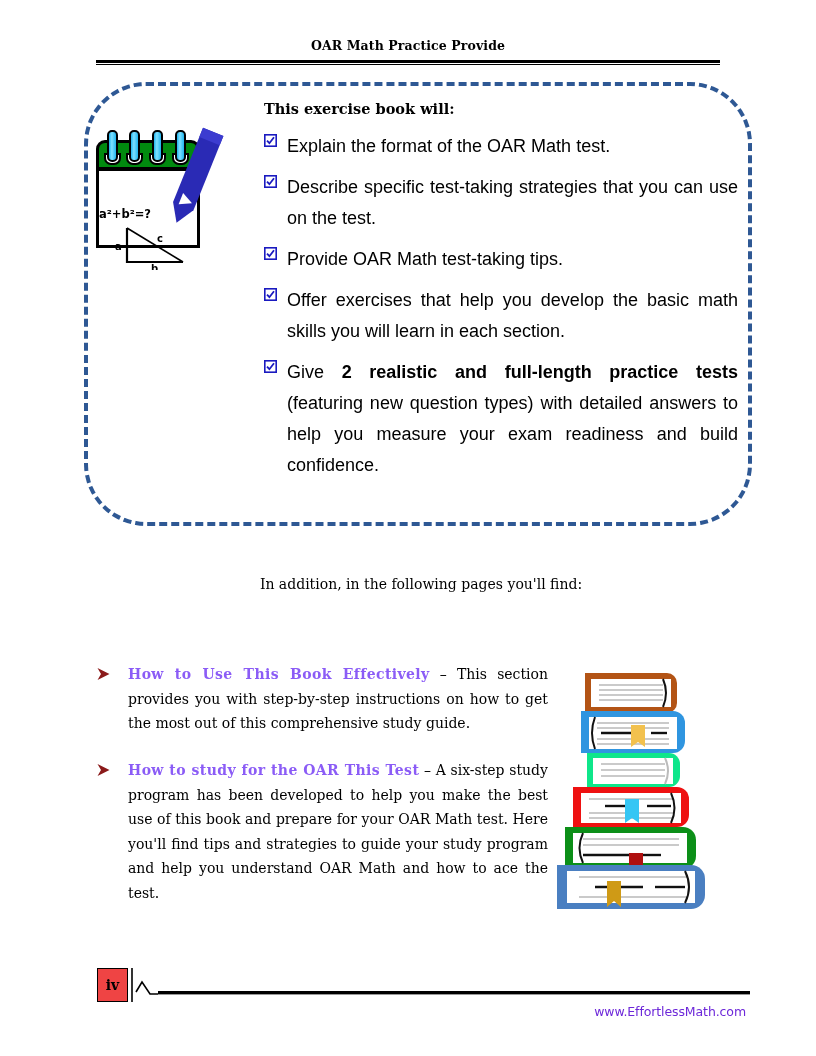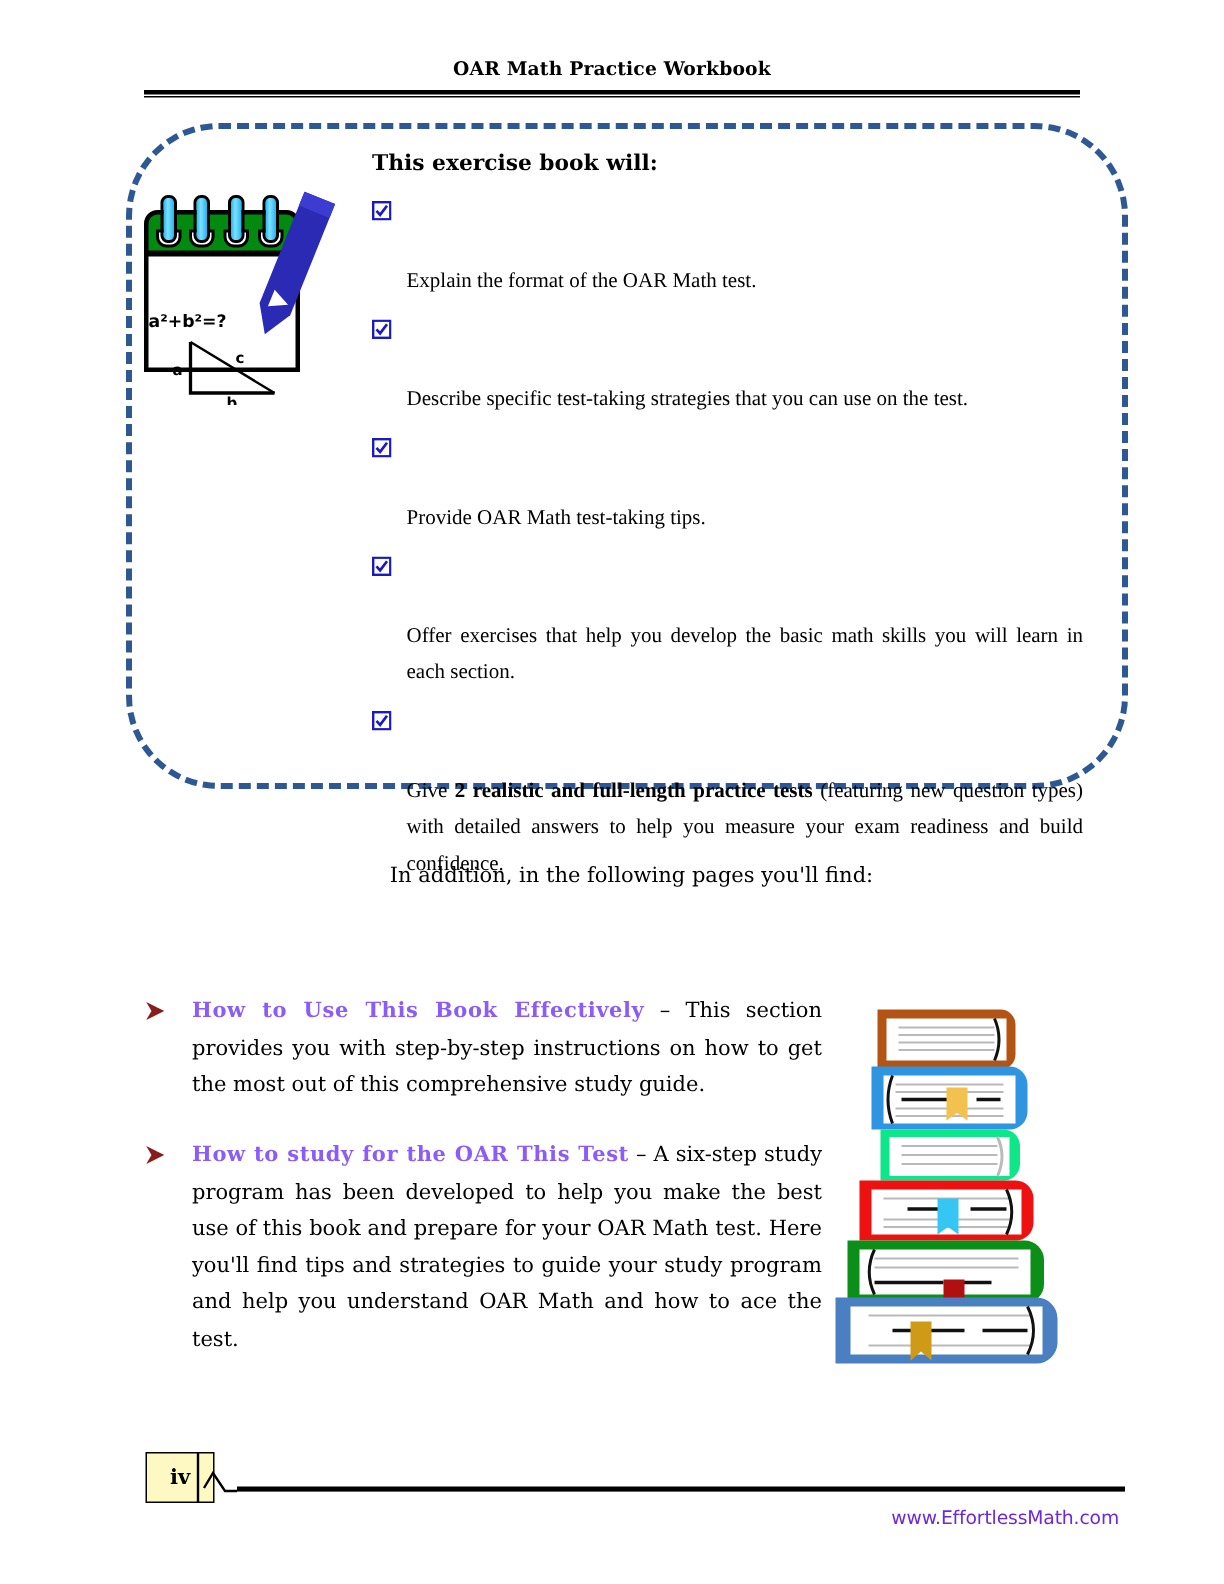--- a/index.html
+++ b/index.html
@@ -130,21 +130,21 @@
   }
   .pencil-svg {
     position: absolute;
     left: 68px;
     top: 0px;
   }
 
   
   .checklist {
     position: absolute;
-    left: 248px;
+    left: 264px;
     top: 100px;
     width: 474px;
   }
   .checklist-title {
     font-family: "DejaVu Serif", "Liberation Serif", serif;
     font-weight: bold;
     font-size: 14.5px;
     margin-bottom: 14px;
   }
   .check-item {
@@ -156,26 +156,25 @@
     flex: 0 0 auto;
     width: 13px;
     height: 13px;
     margin-top: 3px;
     margin-right: 10px;
     position: relative;
   }
   .check-box svg { display: block; }
   .check-text {
     flex: 1 1 auto;
-    font-family: Liberation Serif, serif;
-    font-size: 14px;
+    font-family: Liberation Sans, sans-serif;
+    font-size: 18px;
     line-height: 1.72;
     text-align: justify;
     text-justify: inter-word;
-    margin-top: 45px;
   }
   .check-text.single { text-align: left; }
   .check-text b { font-weight: bold; }
 
   
   .body-block {
     position: absolute;
     left: 96px;
     top: 556px;
     width: 624px;
@@ -239,31 +238,31 @@
     position: absolute;
     left: 0;
     top: 960px;
     width: 816px;
     height: 96px;
   }
   .page-num-box {
     position: absolute;
     left: 97px;
     top: 8px;
-    width: 46px;
+    width: 31px;
     height: 34px;
     border: 1.5px solid #000;
     box-sizing: border-box;
     display: flex;
     align-items: center;
     justify-content: center;
     font-family: "DejaVu Serif", "Liberation Serif", serif;
     font-weight: bold;
     font-size: 14px;
-    background: #fef9c3;
+    background: #ef4444;
   }
   .footer-line-svg {
     position: absolute;
     left: 130px;
     top: 8px;
   }
   .footer-url {
     position: absolute;
     right: 70px;
     top: 44px;
@@ -272,21 +271,21 @@
     color: #6d28d9;
     letter-spacing: -0.1px;
   }
 </style>
 </head>
 <body>
 
 <div class="page">
 
   <div class="header">
-    <div class="header-title">OAR Math Practice Workbook</div>
+    <div class="header-title">OAR Math Practice Provide</div>
     <div class="header-rule-thick"></div>
     <div class="header-rule-thin"></div>
   </div>
 
   <div class="callout"></div>
 
   <div class="notepad-wrap">
     <div class="notepad">
       <div class="nb-green"></div>
       <div class="nb-page">

